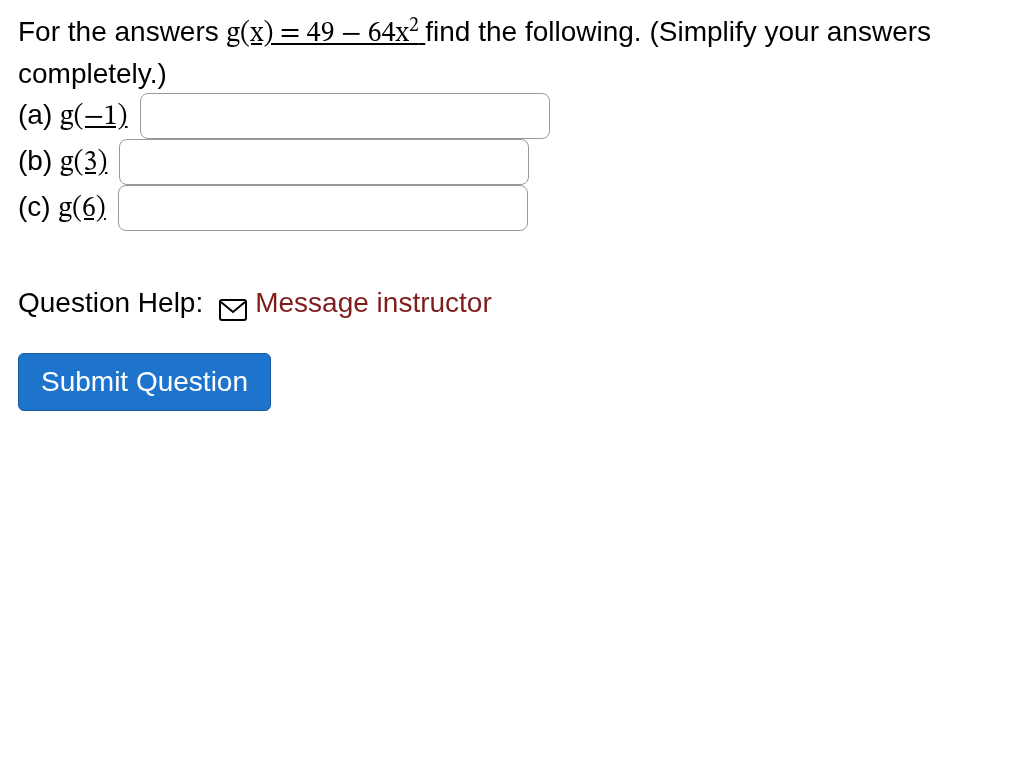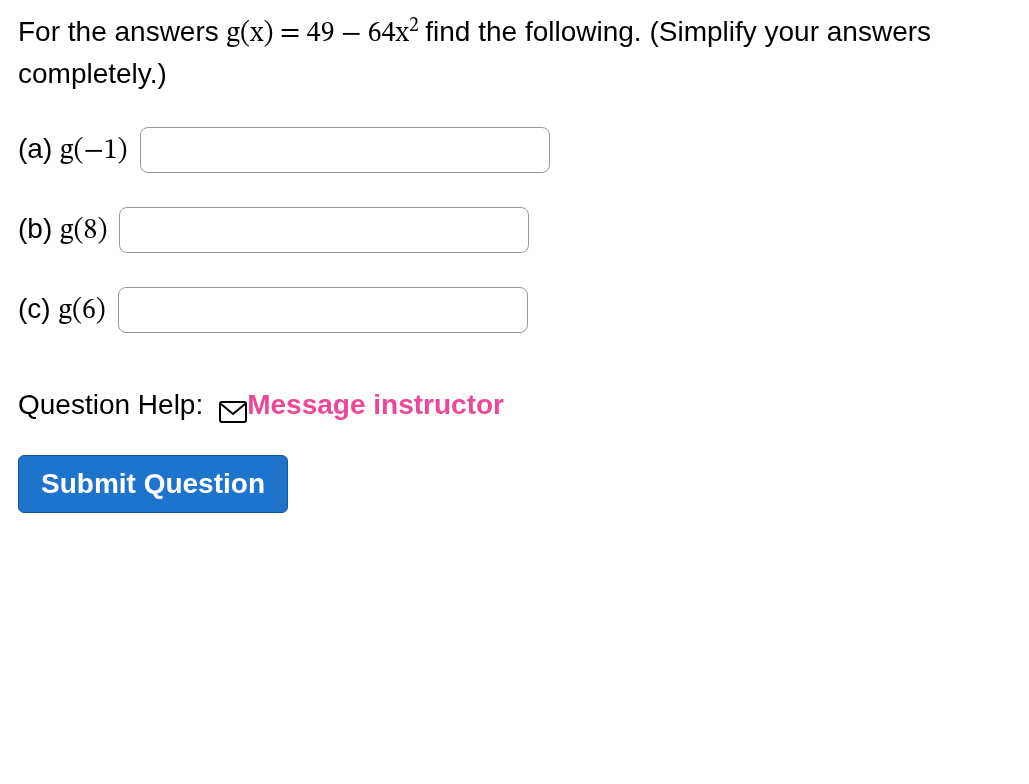--- a/index.html
+++ b/index.html
@@ -5,25 +5,25 @@
   body {
     font-family: "Trebuchet MS", "Lucida Sans Unicode", "Lucida Grande", sans-serif;
     font-size: 28px;
     color: #000;
     margin: 0;
     padding: 12px 18px;
     line-height: 1.4;
   }
   .math {
     font-family: "Cambria Math", "STIX Two Math", "Latin Modern Math", Georgia, serif;
+    text-decoration: underline;
   }
   .row {
     display: flex;
     align-items: center;
-    margin-top: 34px;
     gap: 12px;
   }
   .answer-input {
     width: 410px;
     height: 46px;
     border: 1.5px solid #999;
     border-radius: 8px;
     font-size: 24px;
     padding: 0 10px;
     box-sizing: border-box;
@@ -34,38 +34,36 @@
     align-items: center;
     gap: 16px;
   }
   .mail-icon {
     width: 28px;
     height: 22px;
     display: inline-block;
     vertical-align: middle;
   }
   .help-link {
-    color: #ec4899;
+    color: #7f1d1d;
     cursor: pointer;
     display: inline-flex;
     align-items: center;
-    gap: 0;
-    font-weight: bold;
+    gap: 8px;
   }
   .submit-btn {
     margin-top: 30px;
     background: #1e73cc;
     color: #fff;
     border: 1px solid #155a9e;
     border-radius: 6px;
     font-family: inherit;
     font-size: 28px;
     padding: 12px 22px;
     cursor: pointer;
-    font-weight: bold;
   }
   .sup {
     font-size: 0.7em;
     vertical-align: super;
   }
   .prompt {
     max-width: 960px;
   }
 </style>
 </head>
@@ -83,21 +81,21 @@
 
 <div class="row">
   <span>
     <span>(a) </span><span class="math">g(−1)</span>
   </span>
   <input type="text" class="answer-input" style="">
 </div>
 
 <div class="row">
   <span>
-    <span>(b) </span><span class="math">g(8)</span>
+    <span>(b) </span><span class="math">g(3)</span>
   </span>
   <input type="text" class="answer-input" style="">
 </div>
 
 <div class="row">
   <span>
     <span>(c) </span><span class="math">g(6)</span>
   </span>
   <input type="text" class="answer-input" style="">
 </div>

